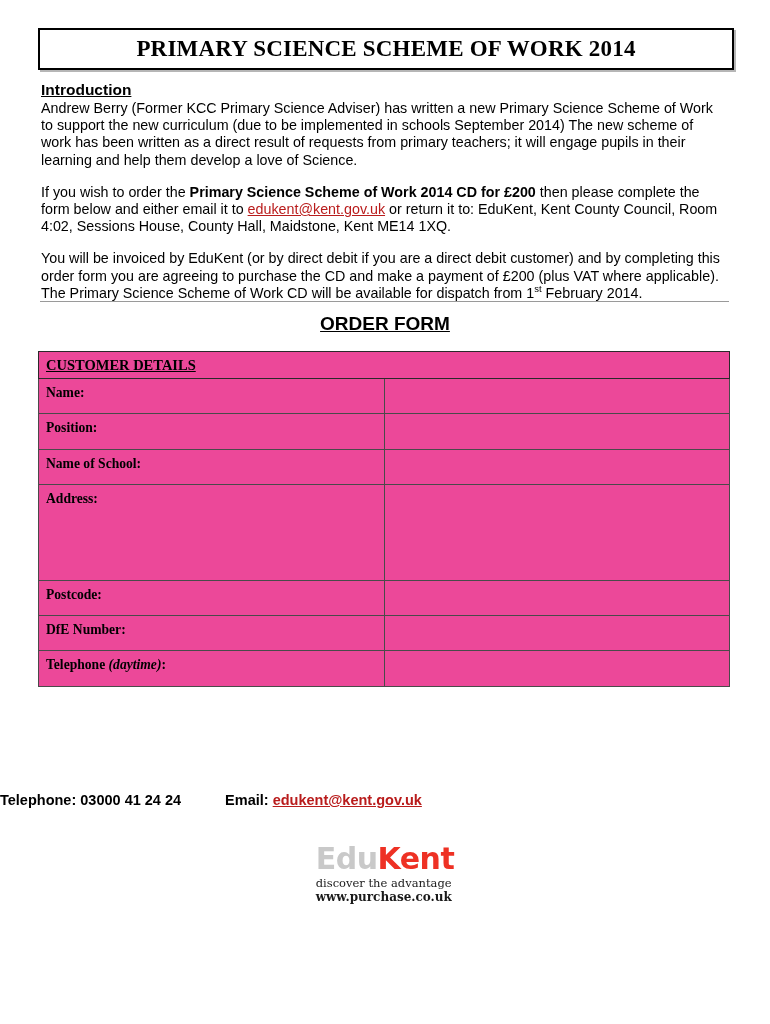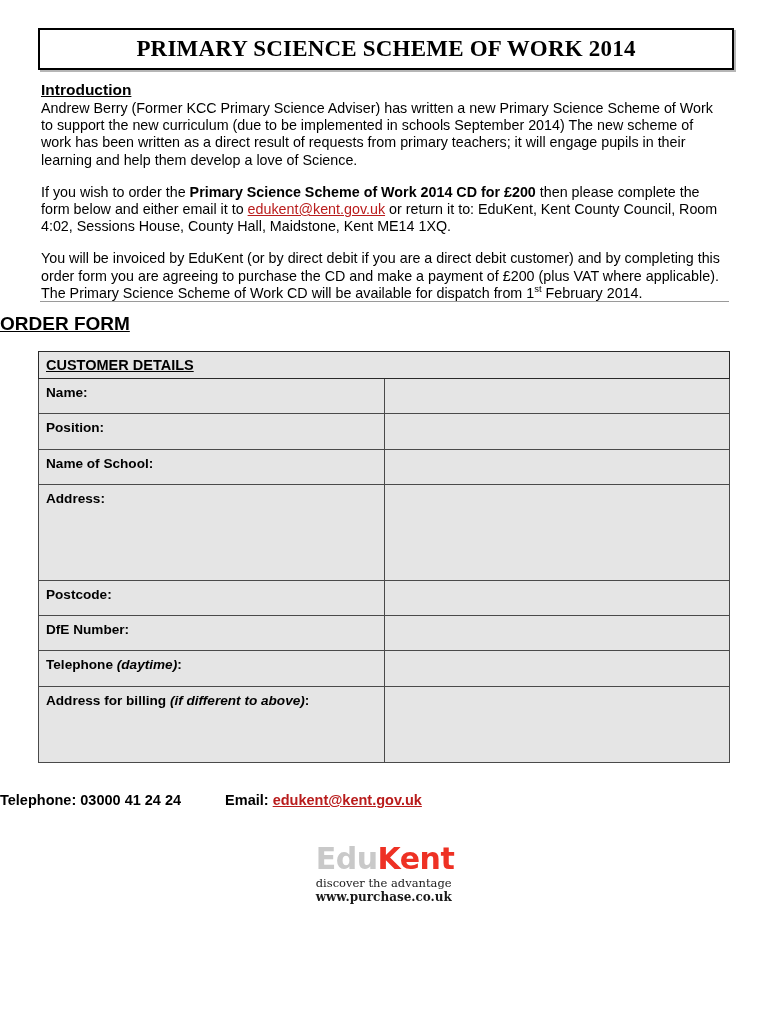--- a/index.html
+++ b/index.html
@@ -87,41 +87,42 @@
     height: 0;
     border-top: 1px solid #9a9a9a;
   }
 
   
   .order-form-heading {
     position: absolute;
     left: 0;
     top: 313px;
     width: 770px;
-    text-align: left;
+    text-align: center;
     font-size: 19px;
     font-weight: bold;
     text-decoration: underline;
   }
 
   
   .form-table {
     position: absolute;
     left: 38px;
     top: 351px;
     width: 692px;
     border-collapse: collapse;
     table-layout: fixed;
     border: 1px solid #2a2a2a;
   }
   .form-table td {
     border: 1px solid #4a4a4a;
     padding: 0;
     vertical-align: top;
-    background: #e5e5e5;
+    background: #ec4899;
+    font-family: Liberation Serif, serif;
   }
   .banner-cell {
     background: #FF0000;
     border: 1px solid #2a2a2a !important;
     height: 26px;
     padding: 0 0 0 7px !important;
     vertical-align: middle !important;
   }
   .banner-text {
     font-size: 14.5px;
@@ -283,26 +284,20 @@
       </tr>
 
 
       <tr class="r-tel">
         <td class="label-cell">
           <span class="label-text"><span>Telephone </span><i>(daytime)</i><span>:</span></span>
         </td>
         <td class="value-cell col-divider"></td>
       </tr>
 
-      <tr class="r-billing">
-        <td class="label-cell">
-          <span class="label-text"><span>Address for billing </span><i>(if different to above)</i><span>:</span></span>
-        </td>
-        <td class="value-cell col-divider"></td>
-      </tr>
     </tbody>
   </table>
 
   <div class="footer-contact"><span>Telephone: 03000 41 24 24</span><span class="sep"></span><span>Email: </span><a class="link" href="#">edukent@kent.gov.uk</a></div>
 
   <div class="logo-block">
     <span class="logo-wrap">
       <span class="logo-word"><span class="logo-edu">Edu</span><span class="logo-kent">Kent</span></span>
       <span class="logo-tag">discover the advantage</span>
       <span class="logo-url">www.purchase.co.uk</span>

